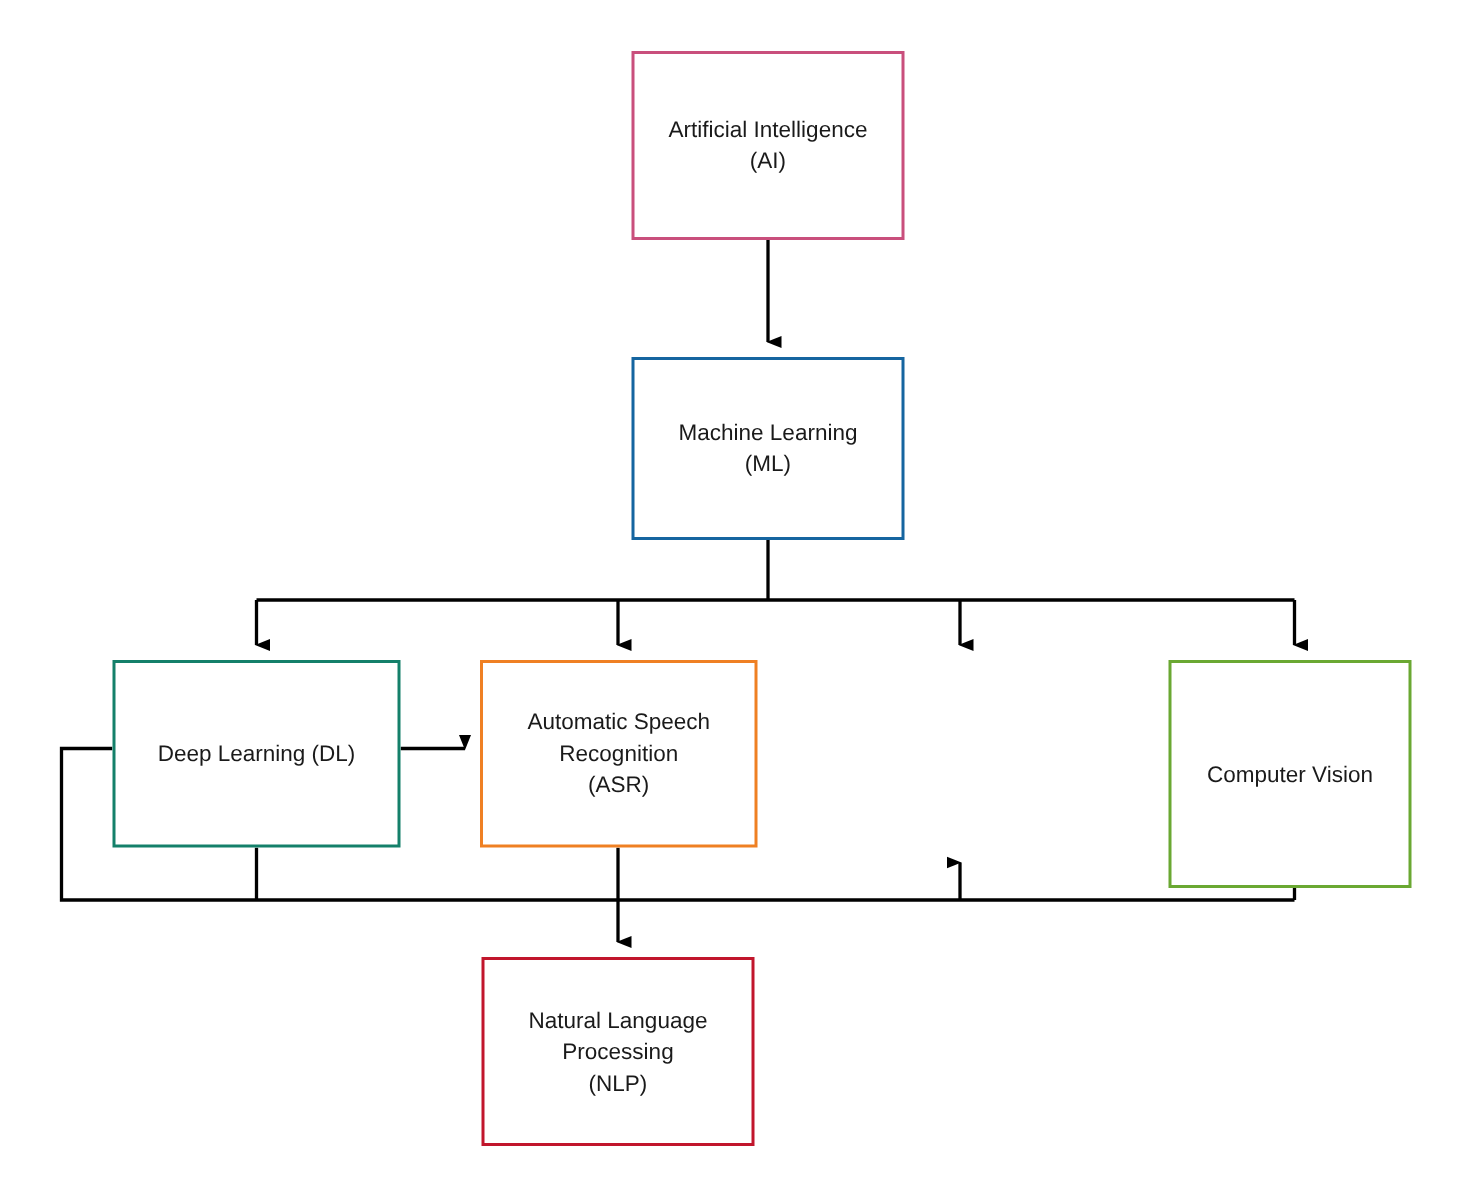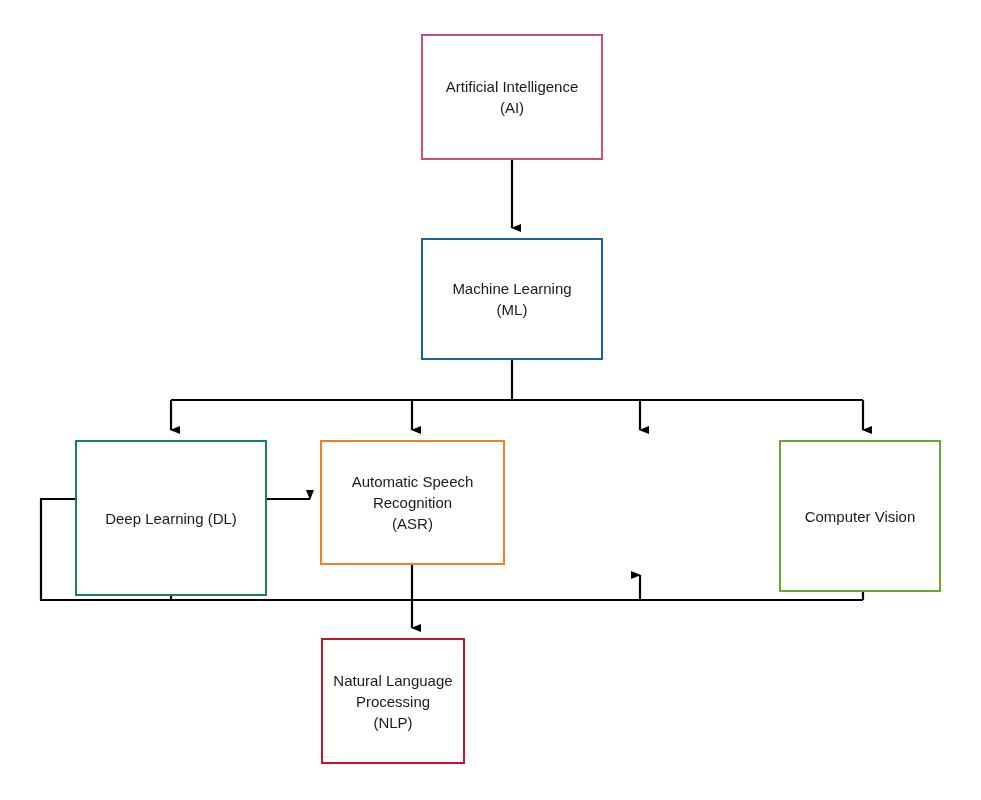--- a/index.html
+++ b/index.html
@@ -108,34 +108,34 @@
   <div class="node-box" style="left:421px; top:238px; width:182px; height:122px; border-color:#1565a0;">
     <span class="node-label">Machine Learning
 (ML)</span>
   </div>
 
   <div class="node-box" style="left:421px; top:34px; width:182px; height:126px; border-color:#c94f7c;">
     <span class="node-label">Artificial Intelligence
 (AI)</span>
   </div>
 
-  <div class="node-box" style="left:75px; top:440px; width:192px; height:156px; border-color:#14806a;">
+  <div class="node-box" style="left:75px; top:440px; width:192px; height:125px; border-color:#14806a;">
     <span class="node-label">Deep Learning (DL)</span>
   </div>
 
   <div class="node-box" style="left:320px; top:440px; width:185px; height:125px; border-color:#ef8023;">
     <span class="node-label">Automatic Speech
 Recognition
 (ASR)</span>
   </div>
 
 
   <div class="node-box" style="left:779px; top:440px; width:162px; height:152px; border-color:#6aa832;">
     <span class="node-label">Computer Vision</span>
   </div>
 
-  <div class="node-box" style="left:321px; top:638px; width:144px; height:126px; border-color:#c1162c;">
+  <div class="node-box" style="left:321px; top:638px; width:182px; height:126px; border-color:#c1162c;">
     <span class="node-label">Natural Language
 Processing
 (NLP)</span>
   </div>
 
 </div>
 
 </body></html>

